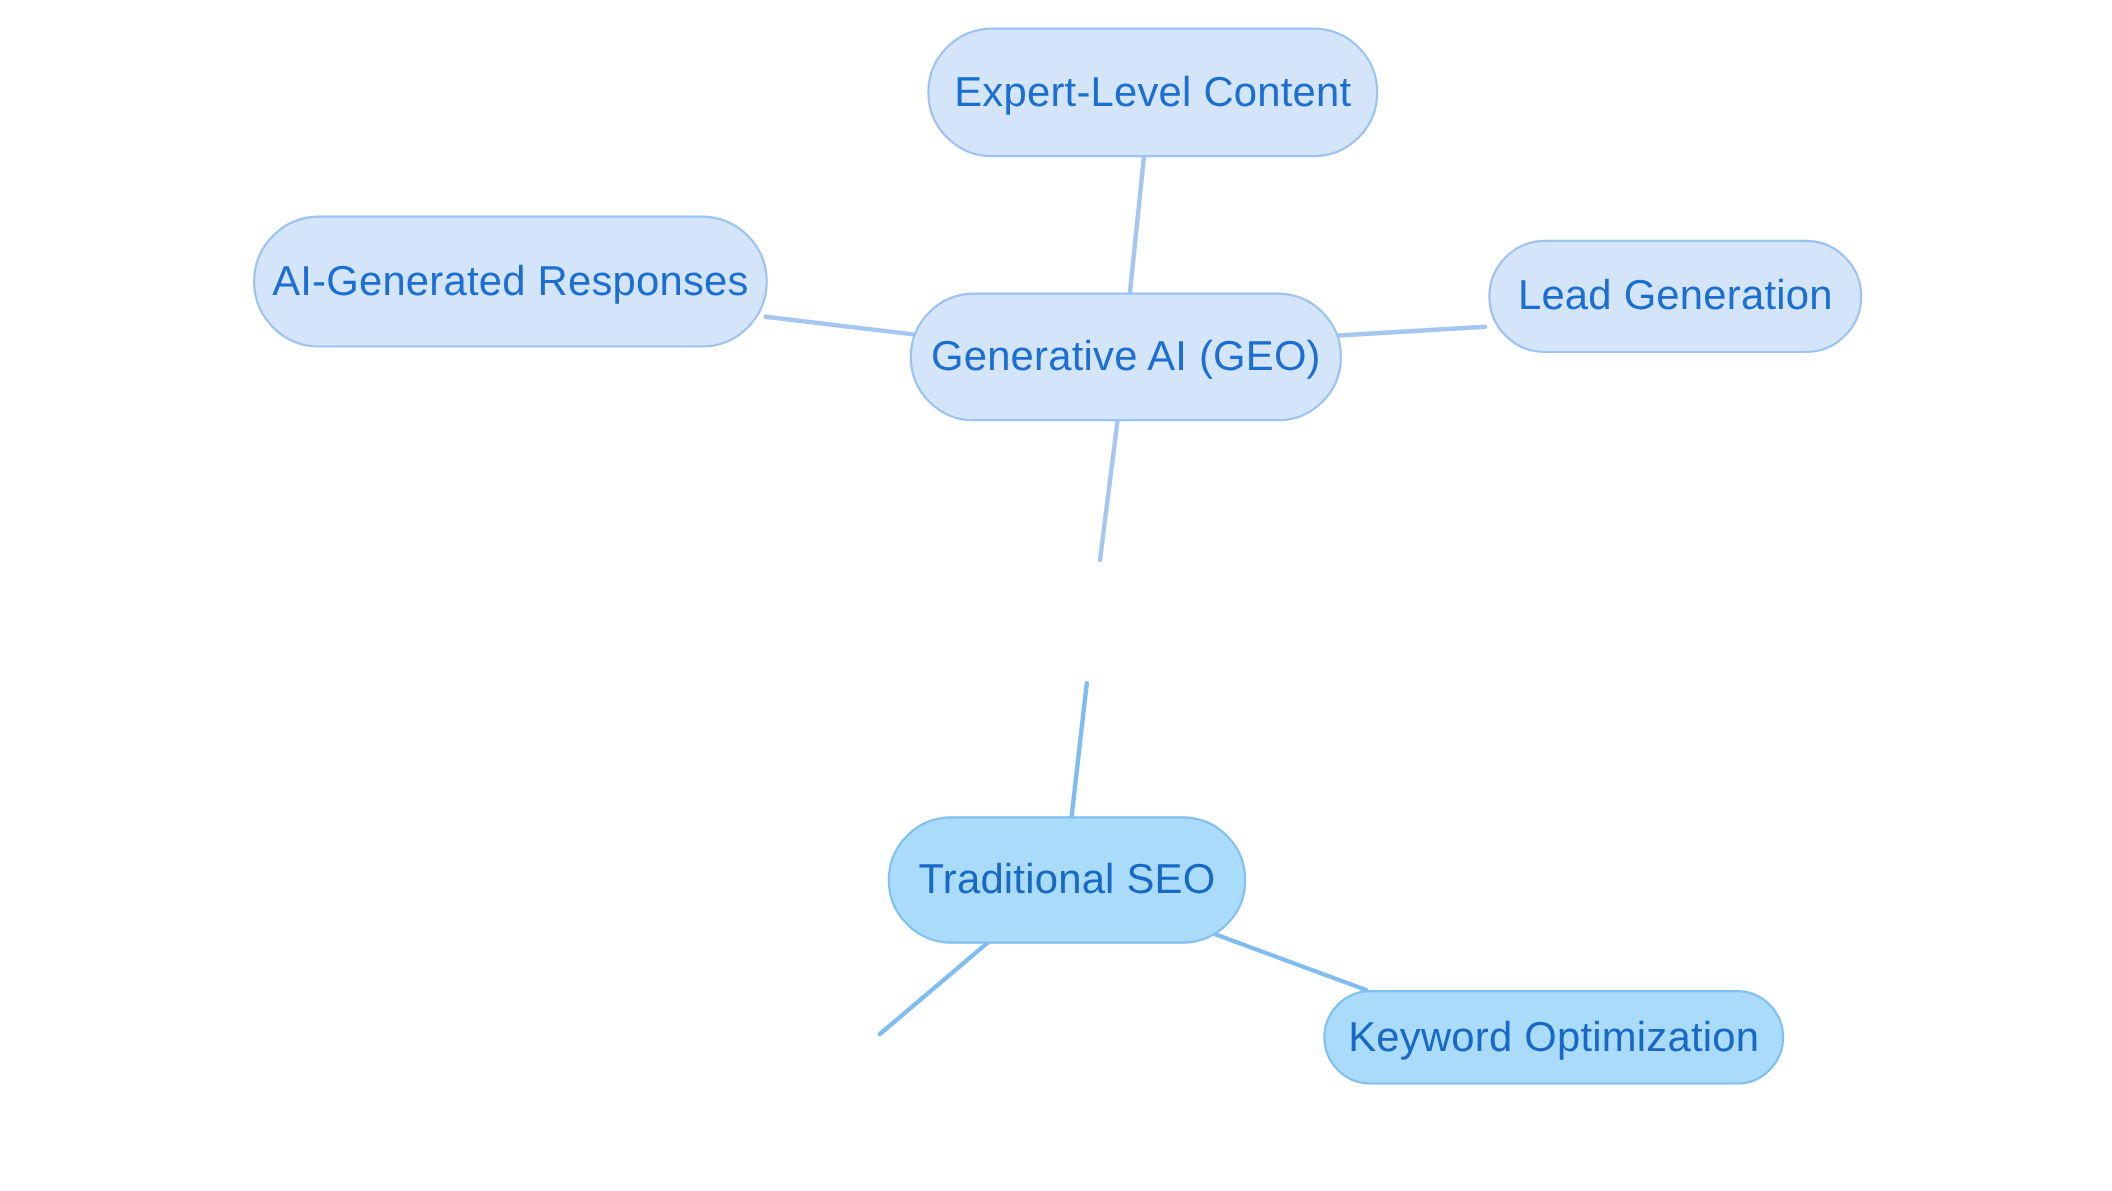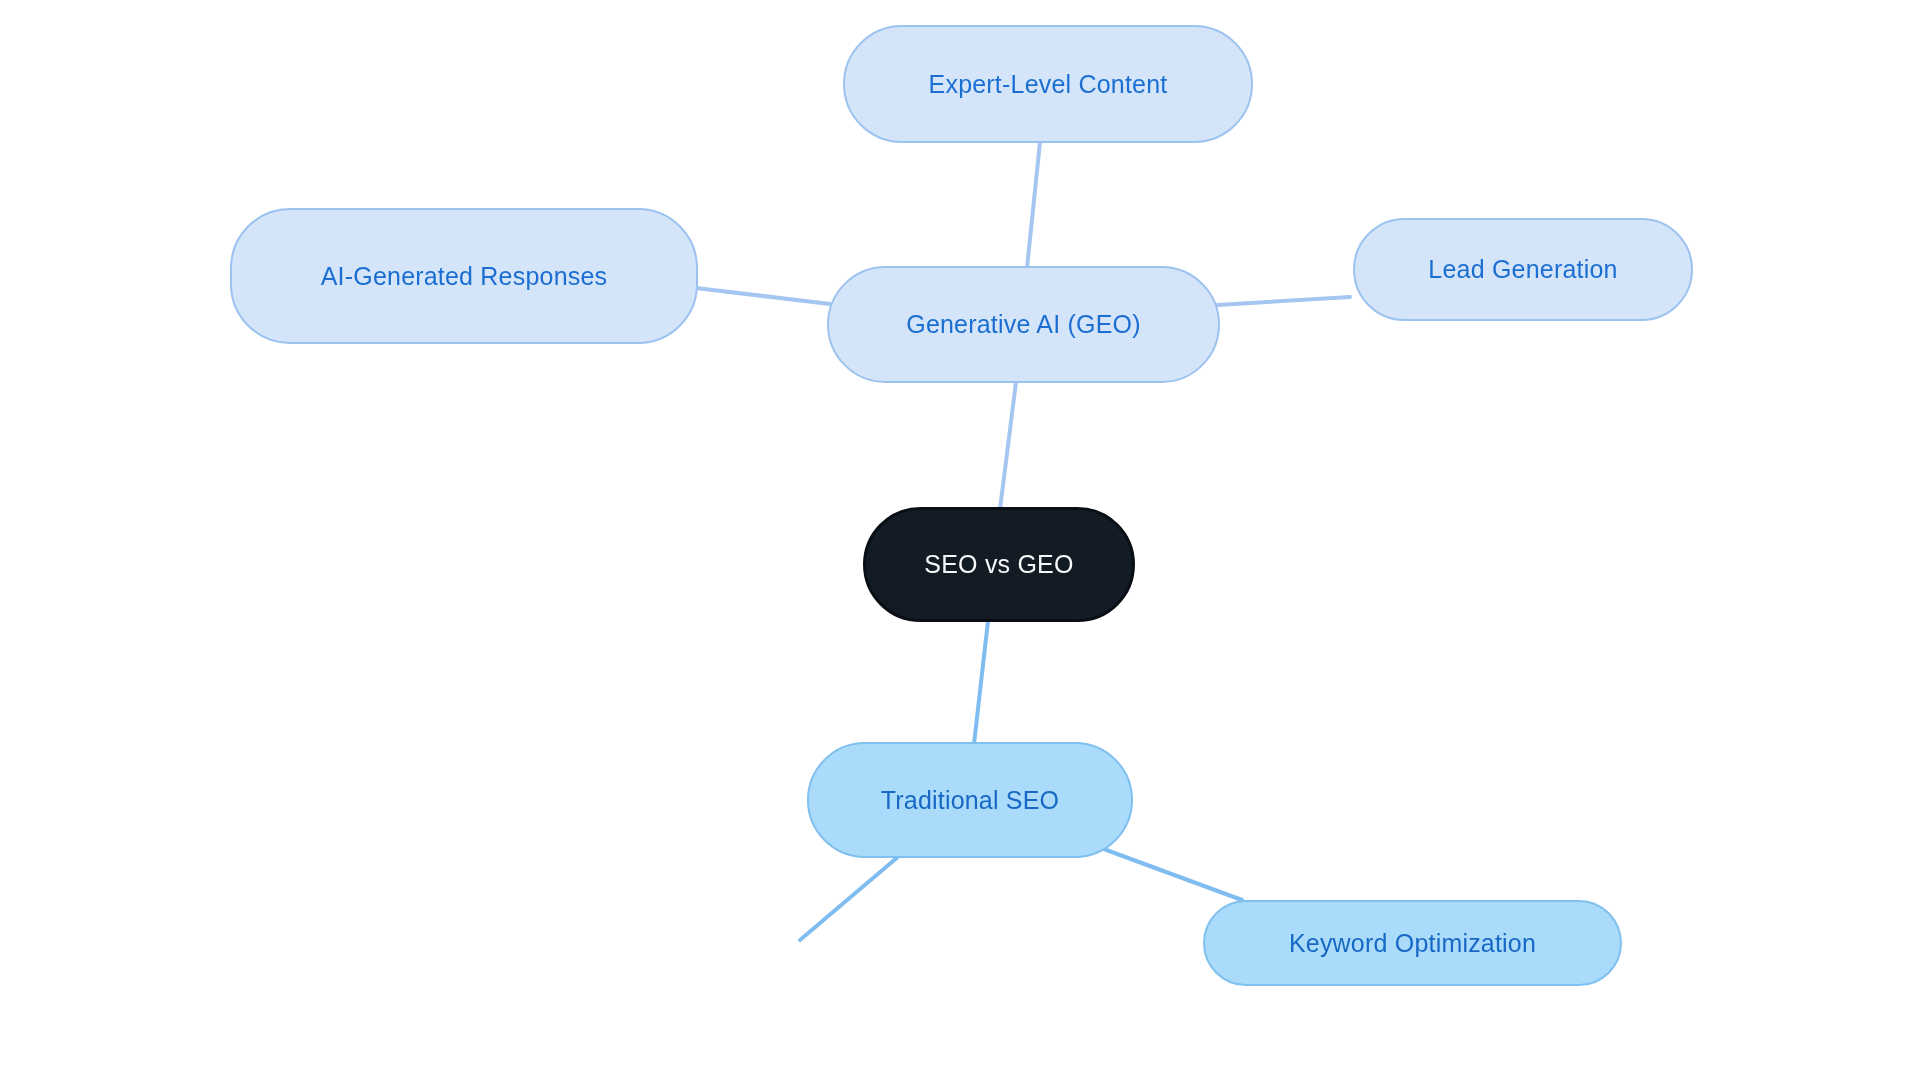--- a/index.html
+++ b/index.html
@@ -28,21 +28,21 @@
   }
   .edge-geo { stroke: var(--geo-edge, #a4c6f1); }
   .edge-seo { stroke: var(--seo-edge, #7fbdf0); }
   .node {
     position: absolute;
     display: flex;
     align-items: center;
     justify-content: center;
     text-align: center;
     border-radius: 60px;
-    font-size: 25px;
+    font-size: 38px;
     letter-spacing: 0.2px;
     white-space: nowrap;
     box-sizing: border-box;
     cursor: default;
   }
   .node-root {
     background: var(--root-fill, #131b24);
     border: 3px solid var(--root-border, #0a0f16);
     color: var(--root-text, #f7f8fa);
   }
@@ -51,21 +51,21 @@
     border: 2px solid var(--geo-branch-border, #9cc2f0);
     color: var(--geo-branch-text, #1b6ed2);
   }
   .node-seo {
     background: var(--seo-branch-fill, #abdbfa);
     border: 2px solid var(--seo-branch-border, #7fc0ef);
     color: var(--seo-branch-text, #1769c5);
   }
   
   #node-expert      { left: 843px;  top: 25px;  width: 410px; height: 118px; }
-  #node-ai-responses{ left: 230px;  top: 208px; width: 468px; height: 136px; }
+  #node-ai-responses{ left: 230px;  top: 196px; width: 468px; height: 120px; }
   #node-generative  { left: 827px;  top: 266px; width: 393px; height: 117px; text-align: right; }
   #node-lead        { left: 1353px; top: 218px; width: 340px; height: 103px; }
   #node-root        { left: 863px;  top: 507px; width: 272px; height: 115px; }
   #node-traditional { left: 807px;  top: 742px; width: 326px; height: 116px; }
   #node-serp        { left: 498px;  top: 942px; width: 472px; height: 114px; }
   #node-keyword     { left: 1203px; top: 900px; width: 419px; height: 86px; }
 </style>
 </head>
 <body>
 
@@ -90,23 +90,20 @@
   </div>
 
   <div id="node-generative" class="node node-geo">
     <span>Generative AI (GEO)</span>
   </div>
 
   <div id="node-lead" class="node node-geo">
     <span>Lead Generation</span>
   </div>
 
-  <div id="node-root" class="node node-root">
-    <span>SEO vs GEO</span>
-  </div>
 
   <div id="node-traditional" class="node node-seo">
     <span>Traditional SEO</span>
   </div>
 
 
   <div id="node-keyword" class="node node-seo">
     <span>Keyword Optimization</span>
   </div>
 

